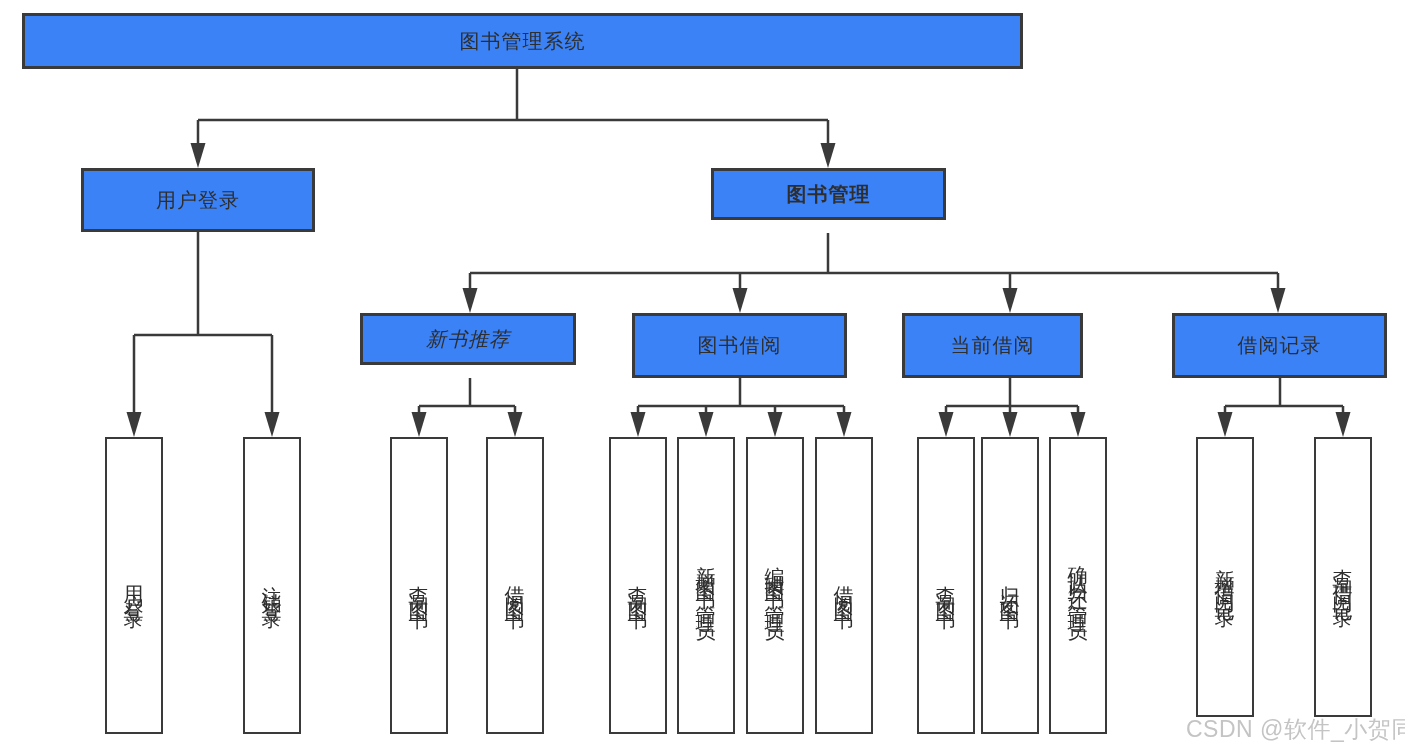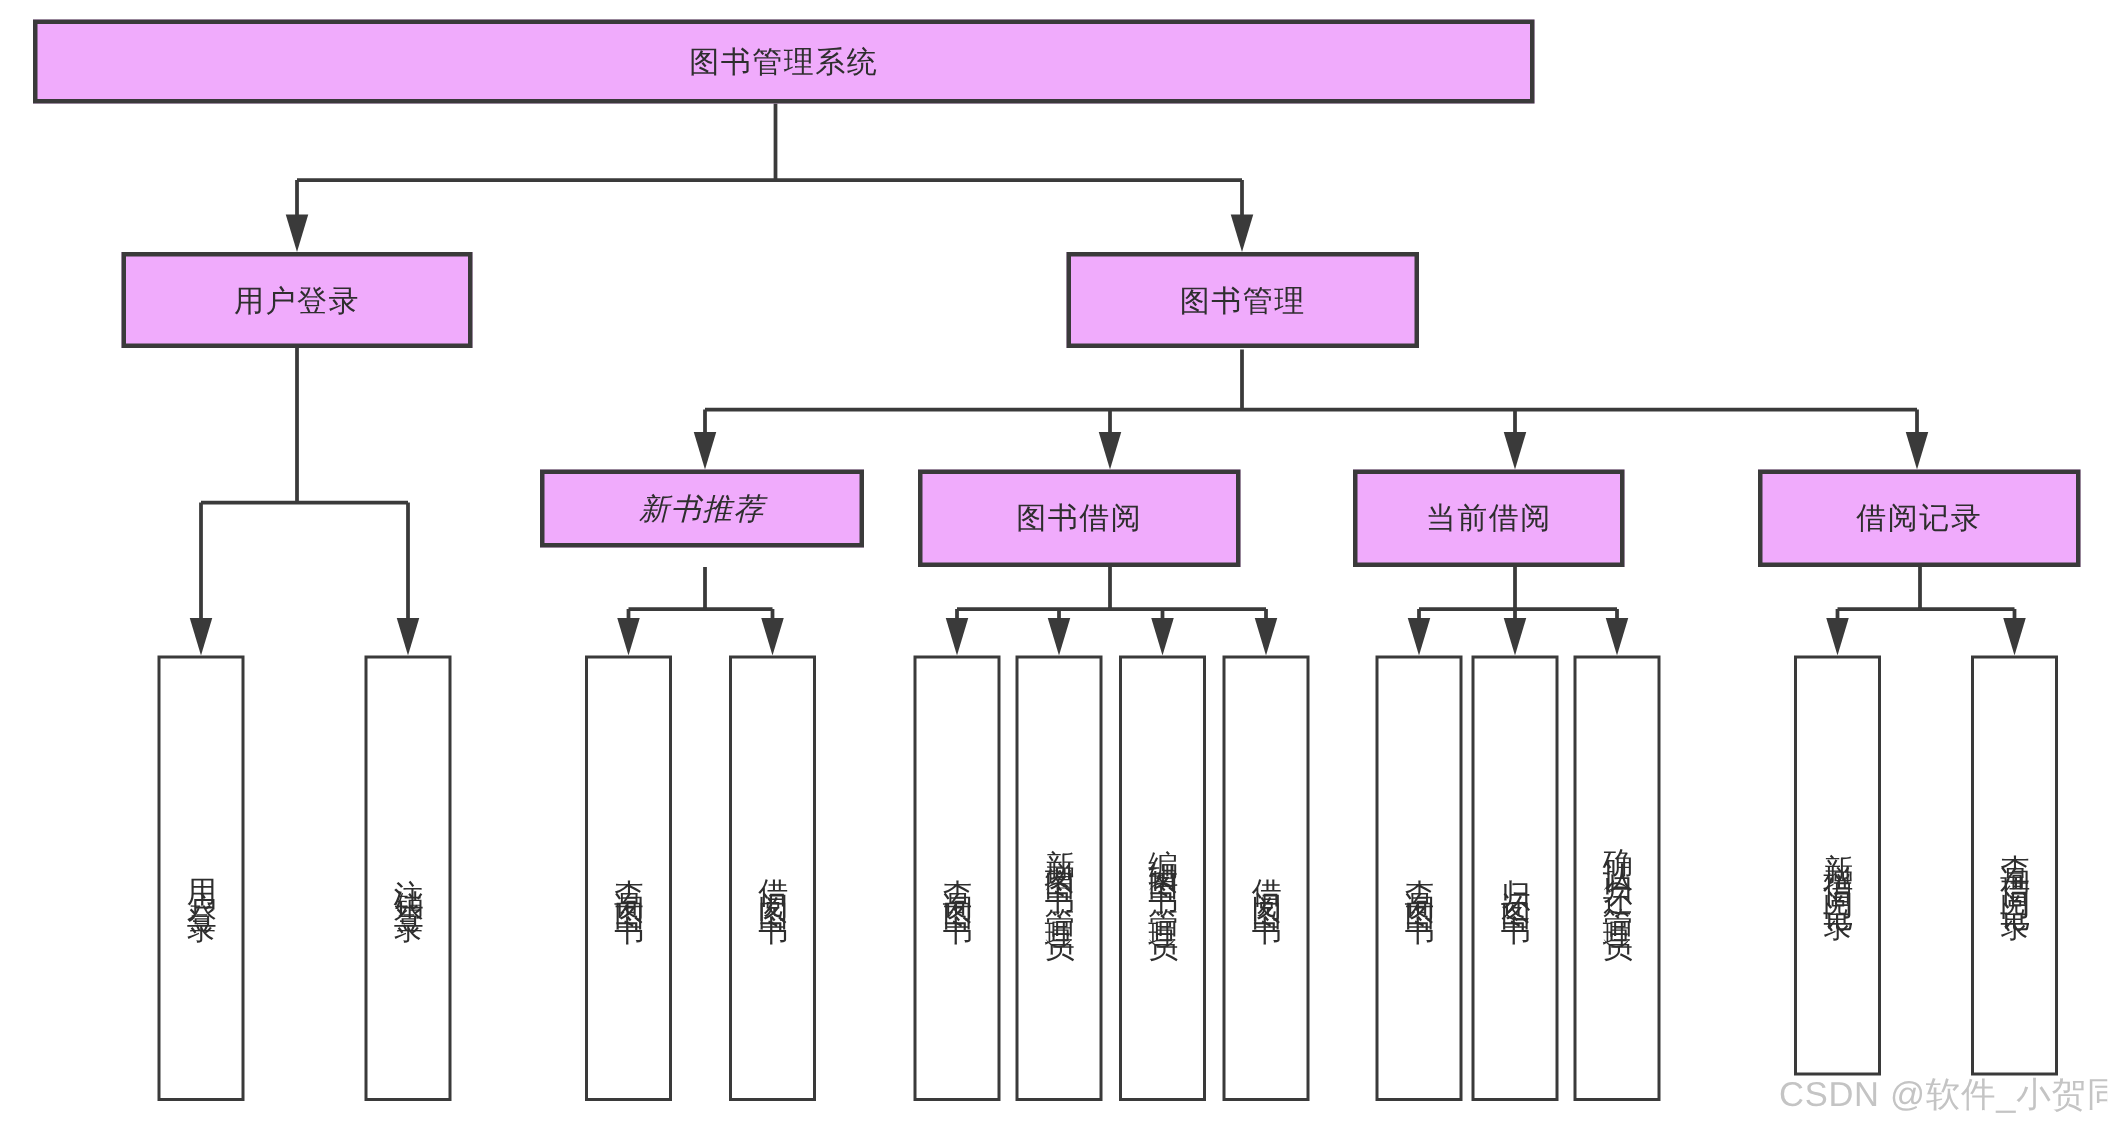--- a/index.html
+++ b/index.html
@@ -11,21 +11,21 @@
     background: var(--background, #ffffff);
     font-family: "Liberation Sans", sans-serif;
     color: var(--text-color, #2e2e2e);
   }
   #wires { position: absolute; left: 0; top: 0; }
   .connector { stroke: var(--line-color, #3a3a3a); stroke-width: 2.5; fill: none; }
   .arrowhead { fill: var(--line-color, #3a3a3a); }
   .hnode {
     position: absolute;
     box-sizing: border-box;
-    background: #f0abfc;
+    background: #3b82f6;
     border: 3px solid var(--line-color, #3a3a3a);
     display: flex; align-items: center; justify-content: center;
     font-size: 20px; letter-spacing: 1px; white-space: nowrap;
   }
   .vnode {
     position: absolute;
     box-sizing: border-box;
     top: 437px; width: 58px; height: 297px;
     background: #ffffff;
     border: 2px solid var(--line-color, #3a3a3a);
@@ -105,28 +105,28 @@
     </g>
   </svg>
 
   <div class="hnode" style="left:22px; top:13px; width:1001px; height:56px;">
     <span>图书管理系统</span>
   </div>
 
   <div class="hnode" style="left:81px; top:168px; width:234px; height:64px;">
     <span>用户登录</span>
   </div>
-  <div class="hnode" style="left:711px; top:168px; width:235px; height:64px;">
+  <div class="hnode" style="left:711px; top:168px; width:235px; height:52px;font-weight:bold;">
     <span>图书管理</span>
   </div>
 
   <div class="hnode" style="left:360px; top:313px; width:216px; height:52px;font-style:italic;">
     <span>新书推荐</span>
   </div>
-  <div class="hnode" style="left:612px; top:313px; width:215px; height:65px;">
+  <div class="hnode" style="left:632px; top:313px; width:215px; height:65px;">
     <span>图书借阅</span>
   </div>
   <div class="hnode" style="left:902px; top:313px; width:181px; height:65px;">
     <span>当前借阅</span>
   </div>
   <div class="hnode" style="left:1172px; top:313px; width:215px; height:65px;">
     <span>借阅记录</span>
   </div>
 
   <div class="vnode" style="left:105px;">

